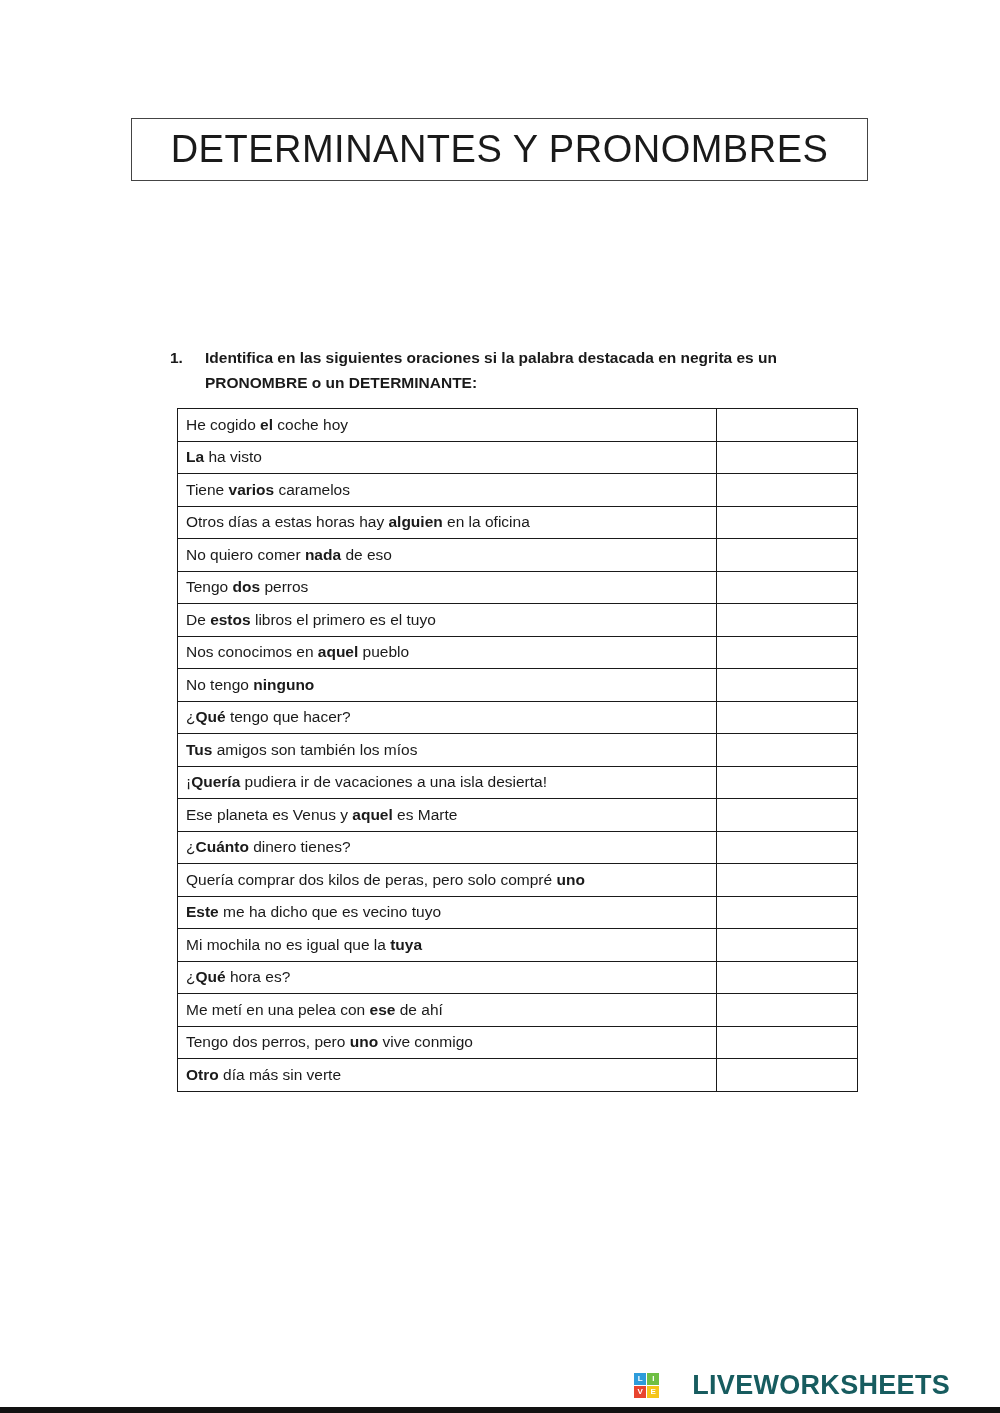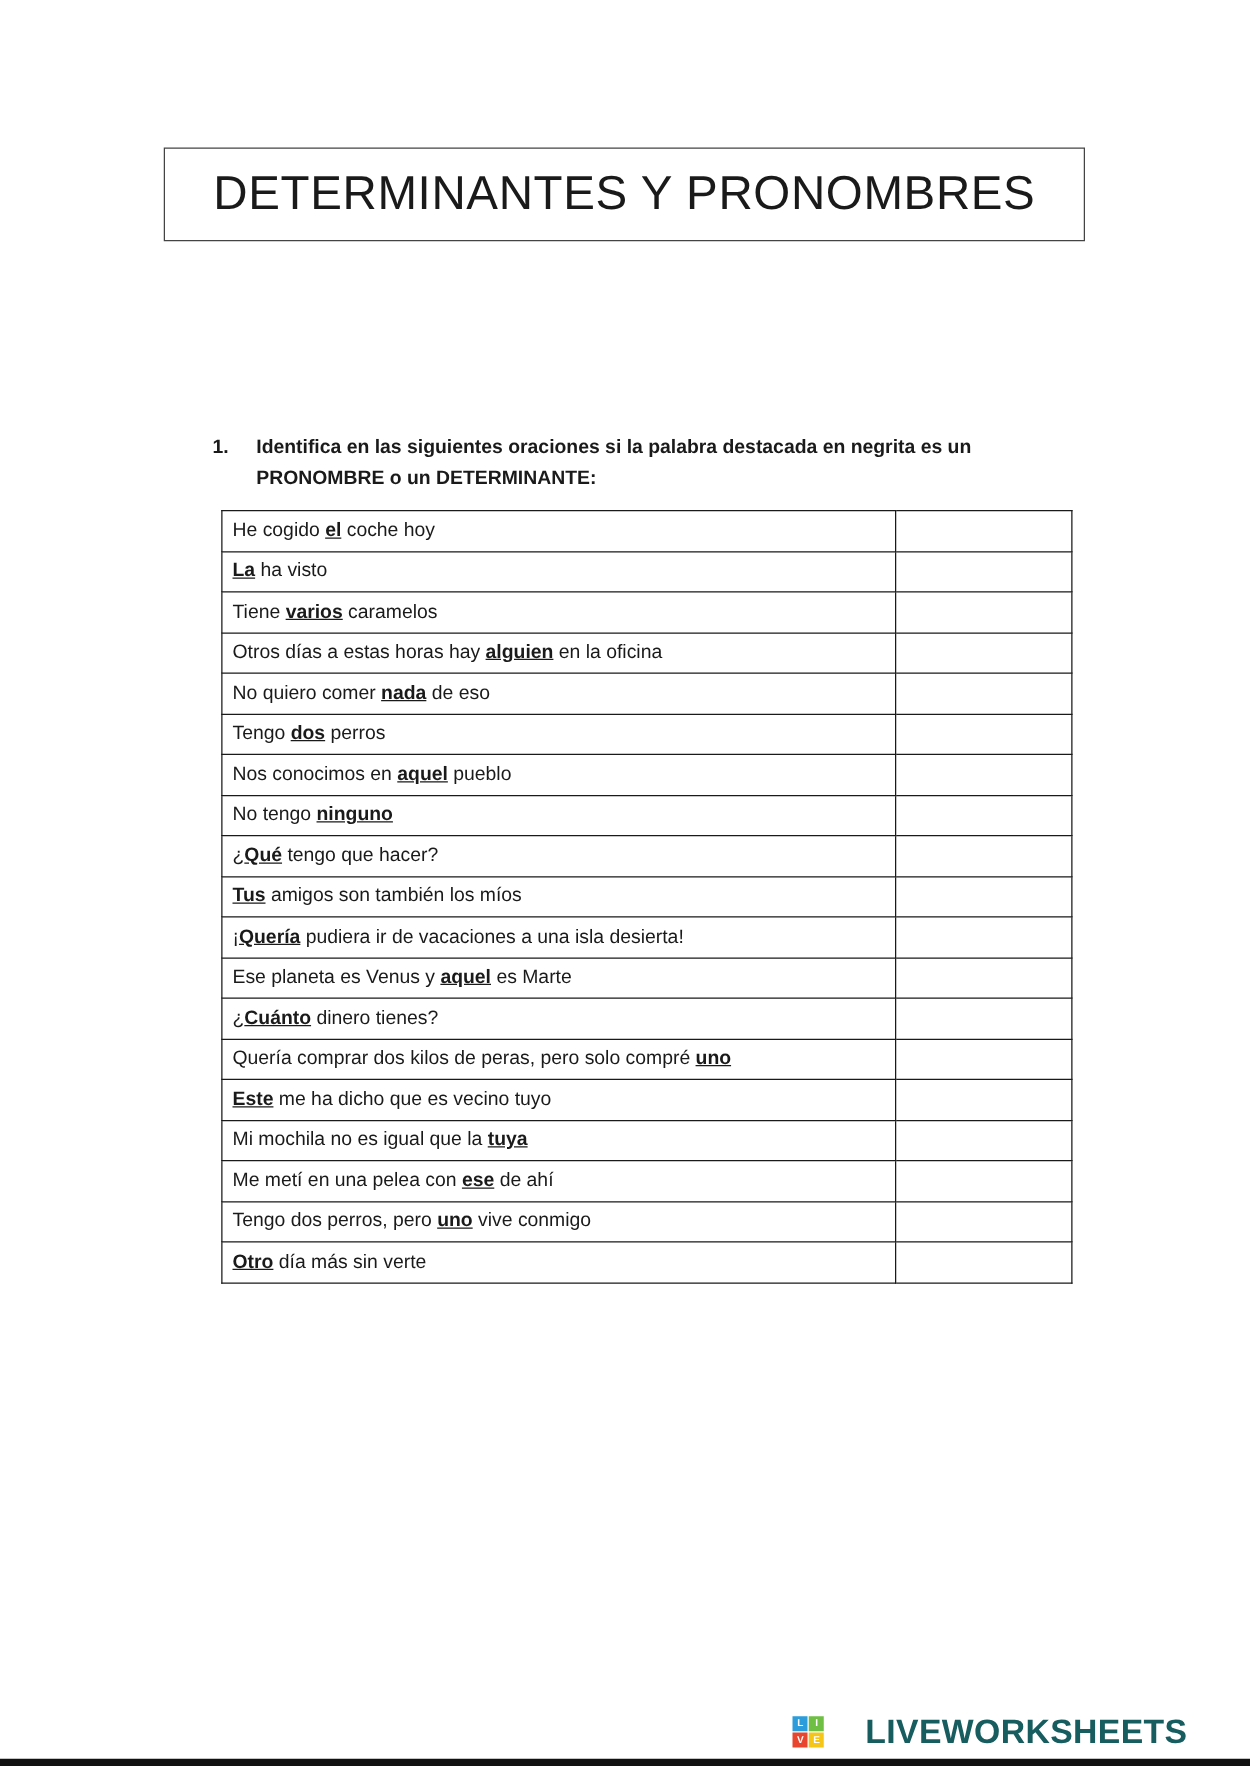--- a/index.html
+++ b/index.html
@@ -8,21 +8,21 @@
     position: relative;
     background: #ffffff;
     font-family: "Liberation Sans", sans-serif;
     color: var(--text, #1a1a1a);
     overflow: hidden;
   }
 
   .title-box {
     position: absolute;
     left: 131px; top: 118px;
-    width: 737px; height: 75px;
+    width: 737px; height: 63px;
     border: 1px solid var(--title-border, #444444);
     display: flex; align-items: center; justify-content: center;
     background: #ffffff;
   }
   .title-box h1 {
     font-size: 38px;
     font-weight: 400;
     letter-spacing: 0.5px;
     white-space: nowrap;
   }
@@ -49,21 +49,21 @@
     border: 1px solid var(--table-border, #1a1a1a);
     height: 32.5px;
     font-size: 15.5px;
     padding: 0 6px 0 8px;
     vertical-align: middle;
     white-space: nowrap;
     overflow: hidden;
   }
   td.sentence-cell { width: 539px; }
   td.answer-cell { width: 141px; cursor: text; }
-  .seg-bold { font-weight: 700; text-decoration: underline; }
+  .seg-bold { font-weight: 700; }
 
   .footer {
     position: absolute;
     right: 50px; bottom: 12px;
     display: flex; align-items: center; gap: 4px;
   }
   .logo-grid {
     display: grid;
     grid-template-columns: 12px 12px;
     grid-auto-rows: 12px;
@@ -127,20 +127,24 @@
       </tr>
       <tr>
         <td class="sentence-cell"><span>No quiero comer </span><span class="seg-bold">nada</span><span> de eso</span></td>
         <td class="answer-cell"></td>
       </tr>
       <tr>
         <td class="sentence-cell"><span>Tengo </span><span class="seg-bold">dos</span><span> perros</span></td>
         <td class="answer-cell"></td>
       </tr>
       <tr>
+        <td class="sentence-cell"><span>De </span><span class="seg-bold">estos</span><span> libros el primero es el tuyo</span></td>
+        <td class="answer-cell"></td>
+      </tr>
+      <tr>
         <td class="sentence-cell"><span>Nos conocimos en </span><span class="seg-bold">aquel</span><span> pueblo</span></td>
         <td class="answer-cell"></td>
       </tr>
       <tr>
         <td class="sentence-cell"><span>No tengo </span><span class="seg-bold">ninguno</span></td>
         <td class="answer-cell"></td>
       </tr>
       <tr>
         <td class="sentence-cell"><span>¿</span><span class="seg-bold">Qué</span><span> tengo que hacer?</span></td>
         <td class="answer-cell"></td>
@@ -164,20 +168,24 @@
       <tr>
         <td class="sentence-cell"><span>Quería comprar dos kilos de peras, pero solo compré </span><span class="seg-bold">uno</span></td>
         <td class="answer-cell"></td>
       </tr>
       <tr>
         <td class="sentence-cell"><span class="seg-bold">Este</span><span> me ha dicho que es vecino tuyo</span></td>
         <td class="answer-cell"></td>
       </tr>
       <tr>
         <td class="sentence-cell"><span>Mi mochila no es igual que la </span><span class="seg-bold">tuya</span></td>
+        <td class="answer-cell"></td>
+      </tr>
+      <tr>
+        <td class="sentence-cell"><span>¿</span><span class="seg-bold">Qué</span><span> hora es?</span></td>
         <td class="answer-cell"></td>
       </tr>
       <tr>
         <td class="sentence-cell"><span>Me metí en una pelea con </span><span class="seg-bold">ese</span><span> de ahí</span></td>
         <td class="answer-cell"></td>
       </tr>
       <tr>
         <td class="sentence-cell"><span>Tengo dos perros, pero </span><span class="seg-bold">uno</span><span> vive conmigo</span></td>
         <td class="answer-cell"></td>
       </tr>

